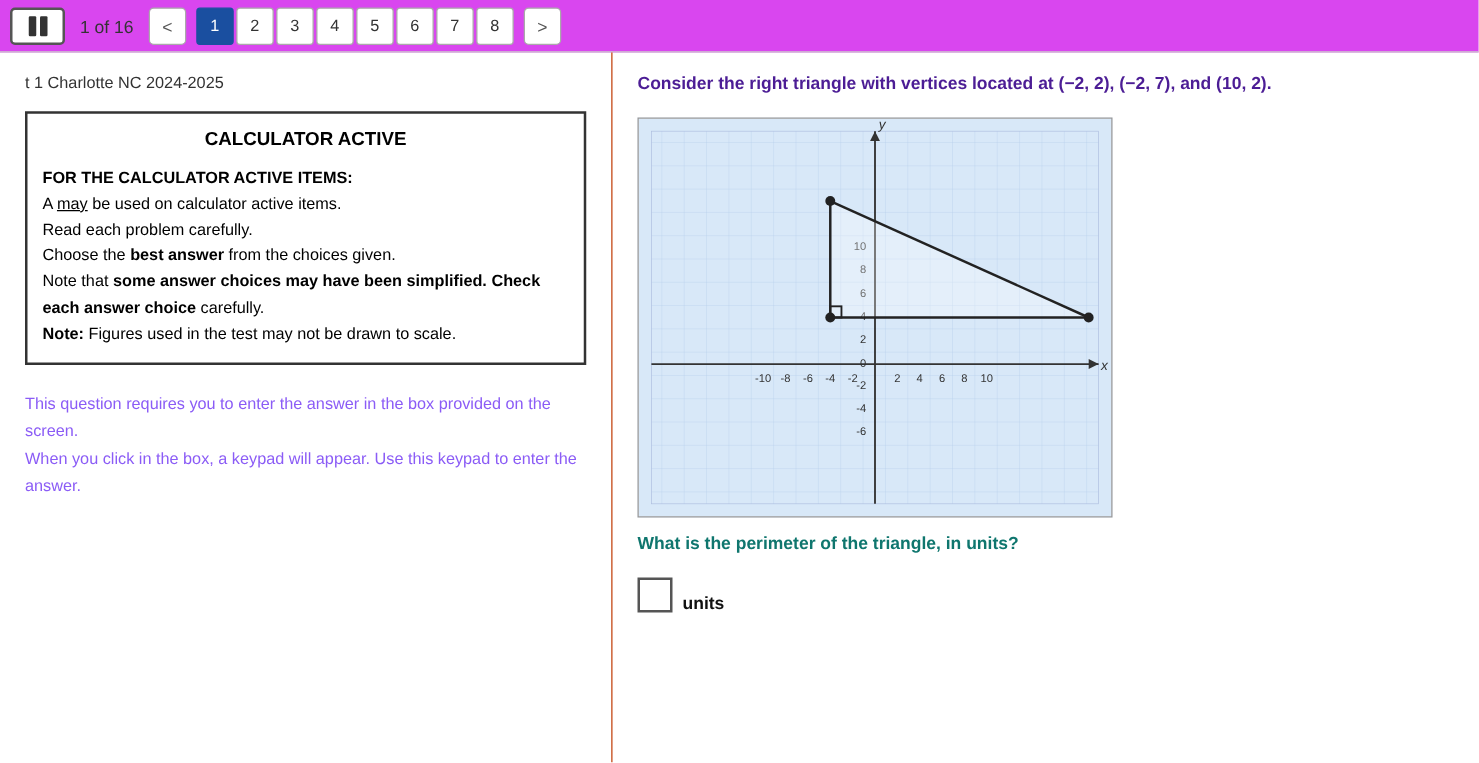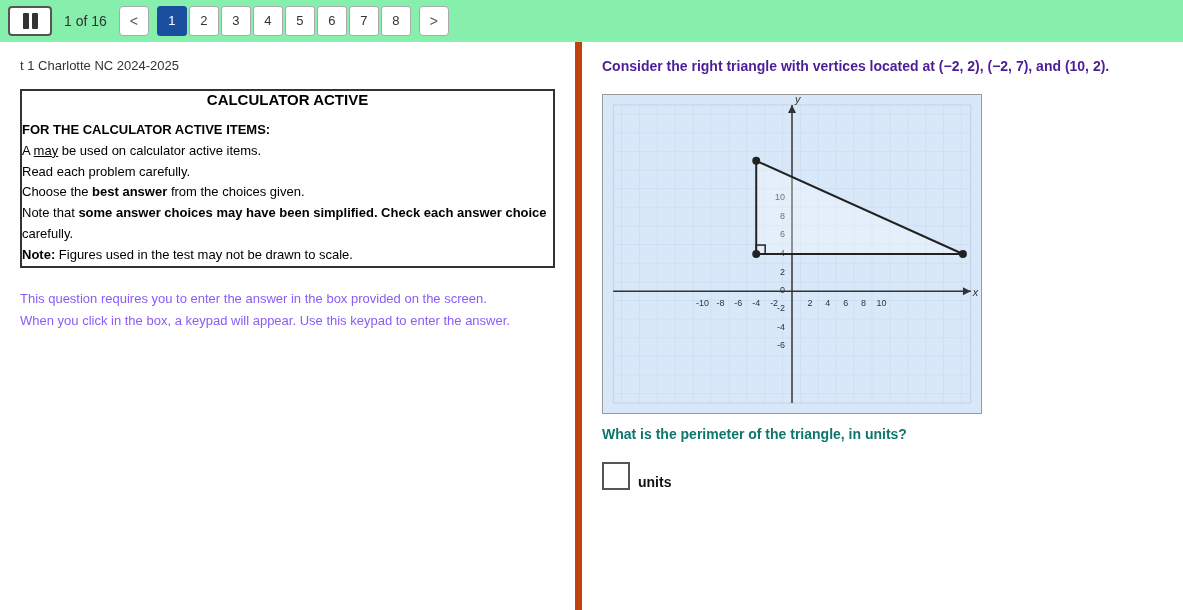--- a/index.html
+++ b/index.html
@@ -11,21 +11,21 @@
       overflow: hidden;
       position: relative;
     }
 
     
     .top-bar {
       display: flex;
       align-items: center;
       padding: 4px 8px;
       border-bottom: 1px solid #ccc;
-      background: #86efac;
+      background: #d946ef;
       height: 42px;
       gap: 8px;
     }
 
     .pause-btn {
       display: flex;
       align-items: center;
       justify-content: center;
       width: 44px;
       height: 30px;
@@ -86,35 +86,35 @@
     }
 
     
     .main-content {
       display: flex;
       height: calc(610px - 42px);
     }
 
     
     .left-panel {
-      width: 582px;
+      width: 490px;
       padding: 16px 20px;
-      border-right: 7px solid #c2410c;
+      border-right: 1px solid #c2410c;
       overflow-y: auto;
     }
 
     .test-title {
       font-size: 13px;
       color: #333;
       margin-bottom: 16px;
     }
 
     .calculator-box {
       border: 2px solid #333;
-      padding: 0;
+      padding: 12px;
       margin-bottom: 20px;
     }
     .calculator-box h2 {
       font-size: 15px;
       font-weight: bold;
       text-align: center;
       margin-bottom: 12px;
     }
     .calc-instructions {
       font-size: 13px;

